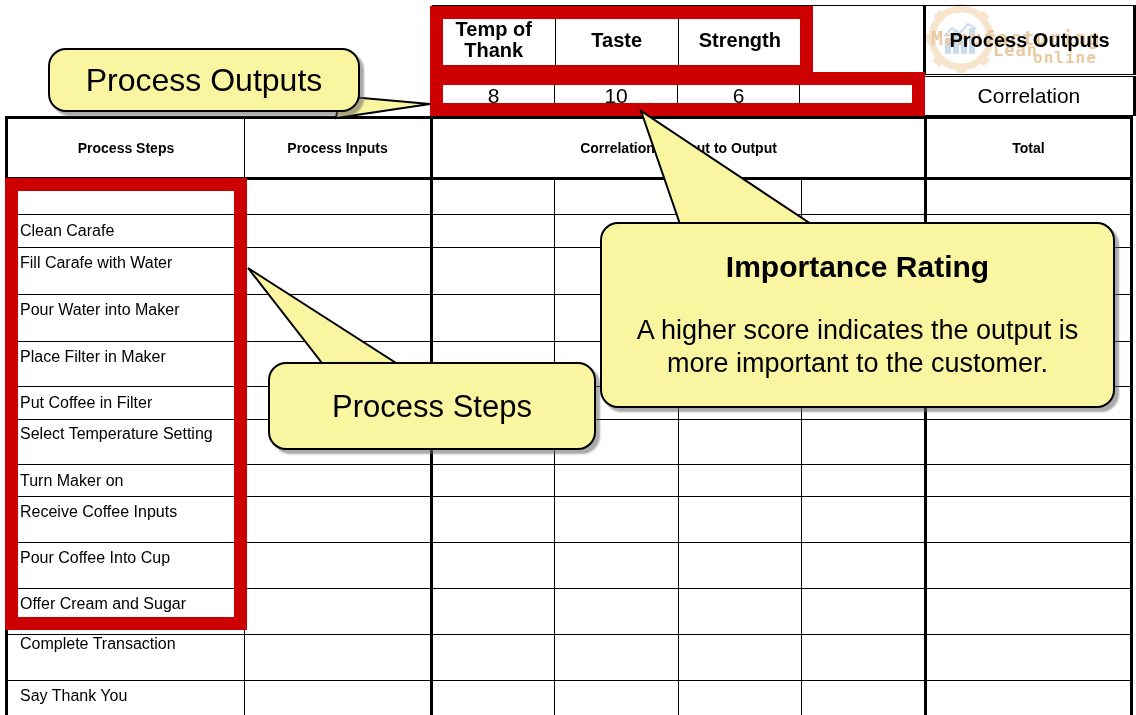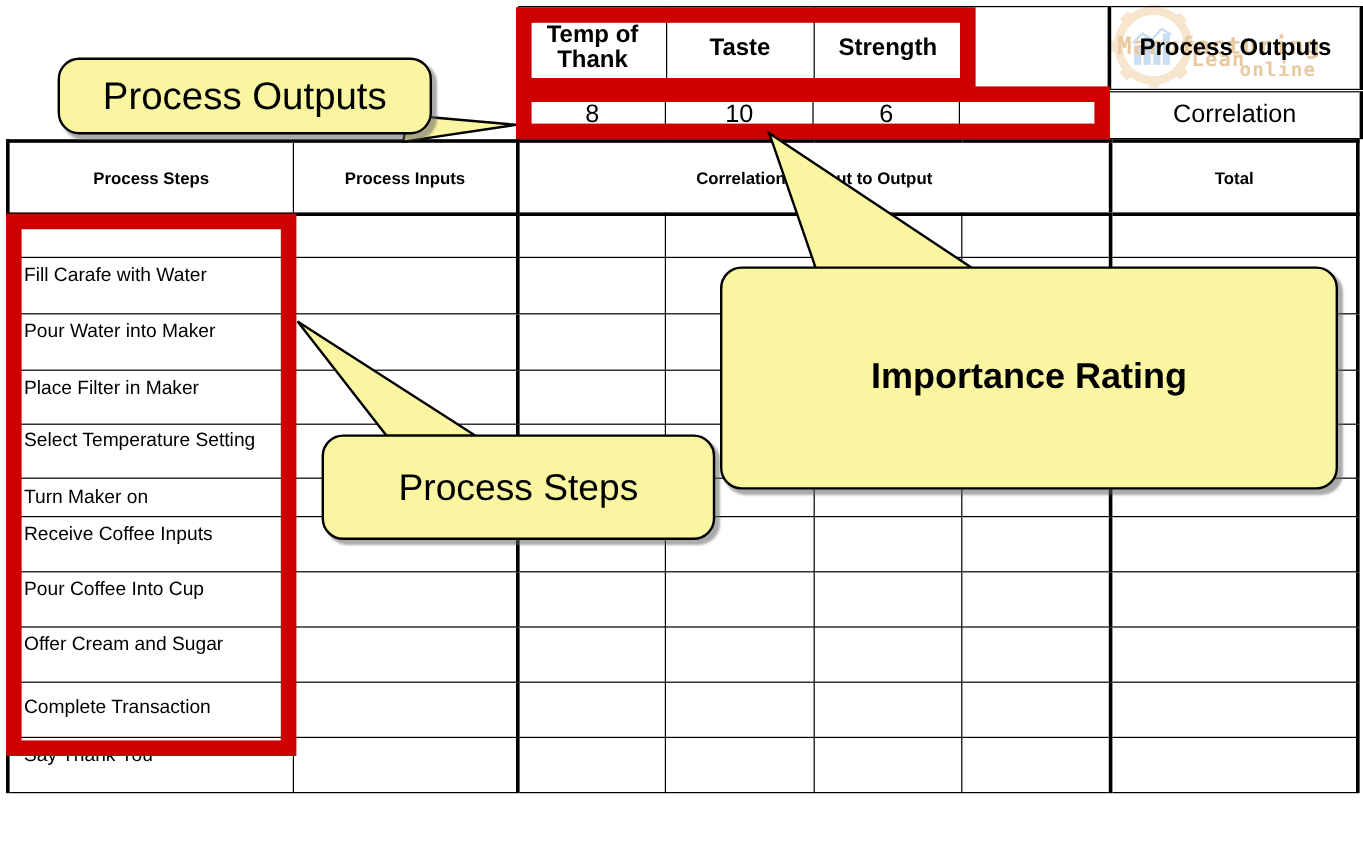--- a/index.html
+++ b/index.html
@@ -153,20 +153,29 @@
     <tr class="brow" style="height:36px">
       <td class="step thick-l"></td>
       <td class="vthick-r"></td>
       <td class="vthick"></td>
       <td></td>
       <td></td>
       <td></td>
       <td class="vthick vthick-r"></td>
     </tr>
 
+    <tr class="brow" style="height:33px">
+      <td class="step thick-l">Clean Carafe</td>
+      <td class="vthick-r"></td>
+      <td class="vthick"></td>
+      <td></td>
+      <td></td>
+      <td></td>
+      <td class="vthick vthick-r"></td>
+    </tr>
 
     <tr class="brow" style="height:47px">
       <td class="step thick-l" style="vertical-align:top;padding-top:6px">Fill Carafe with Water</td>
       <td class="vthick-r"></td>
       <td class="vthick"></td>
       <td></td>
       <td></td>
       <td></td>
       <td class="vthick vthick-r"></td>
     </tr>
@@ -184,20 +193,29 @@
     <tr class="brow" style="height:45px">
       <td class="step thick-l" style="vertical-align:top;padding-top:6px">Place Filter in Maker</td>
       <td class="vthick-r"></td>
       <td class="vthick"></td>
       <td></td>
       <td></td>
       <td></td>
       <td class="vthick vthick-r"></td>
     </tr>
 
+    <tr class="brow" style="height:33px">
+      <td class="step thick-l">Put Coffee in Filter</td>
+      <td class="vthick-r"></td>
+      <td class="vthick"></td>
+      <td></td>
+      <td></td>
+      <td></td>
+      <td class="vthick vthick-r"></td>
+    </tr>
 
     <tr class="brow" style="height:45px">
       <td class="step thick-l" style="vertical-align:top;padding-top:5px">Select Temperature Setting</td>
       <td class="vthick-r"></td>
       <td class="vthick"></td>
       <td></td>
       <td></td>
       <td></td>
       <td class="vthick vthick-r"></td>
     </tr>
@@ -236,21 +254,21 @@
       <td class="step thick-l" style="vertical-align:top;padding-top:6px">Offer Cream and Sugar</td>
       <td class="vthick-r"></td>
       <td class="vthick"></td>
       <td></td>
       <td></td>
       <td></td>
       <td class="vthick vthick-r"></td>
     </tr>
 
     <tr class="brow" style="height:46px">
-      <td class="step thick-l" style="vertical-align:top;padding-top:12px">Complete Transaction</td>
+      <td class="step thick-l" style="vertical-align:top;padding-top:0">Complete Transaction</td>
       <td class="vthick-r"></td>
       <td class="vthick"></td>
       <td></td>
       <td></td>
       <td></td>
       <td class="vthick vthick-r"></td>
     </tr>
 
     <tr class="brow" style="height:46px">
       <td class="step thick-l" style="vertical-align:top;padding-top:6px">Say Thank You</td>
@@ -285,16 +303,17 @@
       <span class="btxt">Process Steps</span>
     </div>
   </div>
 
   <div class="callout" id="co-importance">
     <svg class="tail" style="left:0;top:0;" width="1136" height="715">
       <polygon points="641,111 680,224 811,224" fill="#FAF5A0" stroke="#000" stroke-width="2"></polygon>
     </svg>
     <div class="bubble">
       <div class="btitle">Importance Rating</div>
+      <div class="bbody">A higher score indicates the output is more important to the customer.</div>
     </div>
   </div>
 
 </div>
 
 </body></html>

